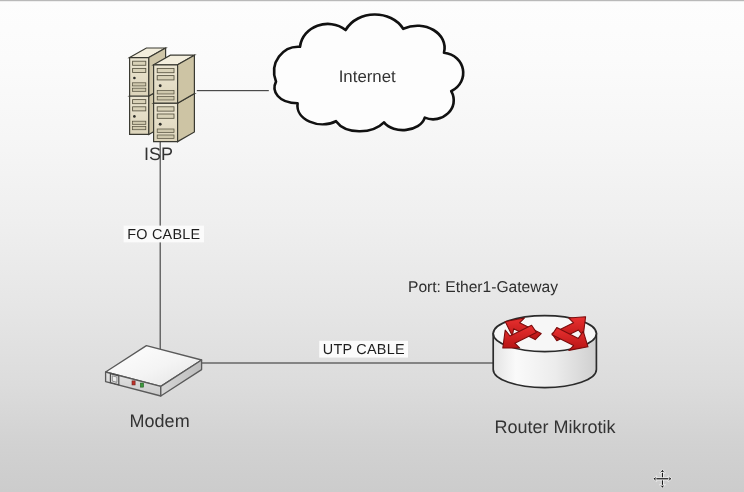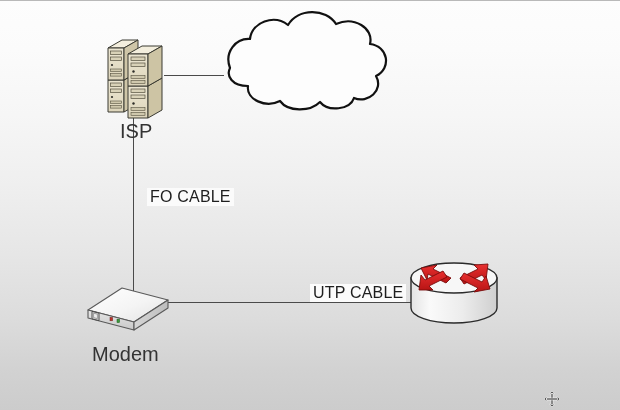--- a/index.html
+++ b/index.html
@@ -49,30 +49,29 @@
   }
 
   
   .lbl {
     position: absolute;
     color: #3a3a3a;
     white-space: nowrap;
     line-height: 1;
   }
   .lbl-node {
-    font-size: 20px;
+    font-size: 15px;
     color: #333333;
   }
   .lbl-cable {
-    font-size: 16px;
+    font-size: 12px;
     letter-spacing: 0.2px;
     color: #1e1e1e;
     background: #fbfbfb;
     padding: 1px 3px;
-    margin-left: 44px;
   }
   .lbl-port {
     font-size: 13px;
     color: #2e2e2e;
   }
   .lbl-title {
     font-size: 13.5px;
     color: #2b2b2b;
     letter-spacing: 0.3px;
   }
@@ -125,20 +124,21 @@
                C 34 16, 56 8, 70 19
                C 80 2, 108 2, 118 18
                C 136 10, 156 22, 152 38
                C 170 40, 174 62, 158 70
                C 166 84, 150 98, 136 92
                C 132 104, 110 106, 102 96
                C 92 106, 70 106, 62 95
                C 48 102, 28 94, 30 80
                C 14 80, 8 70, 12 62 Z" fill="#fdfdfd" stroke="#111111" stroke-width="2.2" stroke-linejoin="round"></path>
     </svg>
+    <div class="lbl lbl-cloud" style="left:0; top:50px; width:176px; text-align:center;">Internet</div>
   </div>
 
   <div class="node" id="isp-node">
     <svg width="64" height="84" viewBox="0 0 64 84">
       <defs>
         <linearGradient id="srvFrontG" x1="0" y1="0" x2="0" y2="1">
           <stop offset="0%" stop-color="#ece6d2"></stop>
           <stop offset="100%" stop-color="#ddd5bb"></stop>
         </linearGradient>
       </defs>
@@ -216,21 +216,21 @@
       <polygon points="50,38 84,16 84,24 50,46" fill="url(#modemSideG)" stroke="#5a5a5a" stroke-width="1.1" stroke-linejoin="round"></polygon>
 
       <polygon points="8,27.4 15,29.2 15,36.6 8,34.8" fill="#dcdcdc" stroke="#4c4c4c" stroke-width="1"></polygon>
       <polygon points="9.6,29.2 13.4,30.2 13.4,34.6 9.6,33.6" fill="#ededed" stroke="#6e6e6e" stroke-width="0.6"></polygon>
 
       <rect x="26" y="33.4" width="2.6" height="3.4" fill="#c03028" stroke="#6a2420" stroke-width="0.5"></rect>
       <rect x="33" y="35.2" width="2.6" height="3.4" fill="#3c9a3c" stroke="#1f5e1f" stroke-width="0.5"></rect>
     </svg>
   </div>
 
-  <div class="lbl lbl-node" style="left:92px; top:344px;">Modem</div>
+  <div class="lbl lbl-node" style="left:108px; top:344px;">Modem</div>
 
 
   <div class="node" id="router-node">
     <svg width="96" height="80" viewBox="0 0 96 80">
       <defs>
         <linearGradient id="cylBodyG" x1="0" y1="0" x2="1" y2="0">
           <stop offset="0%" stop-color="#e3e3e3"></stop>
           <stop offset="22%" stop-color="#fafafa"></stop>
           <stop offset="60%" stop-color="#ececec"></stop>
           <stop offset="100%" stop-color="#cfcfcf"></stop>
@@ -251,21 +251,23 @@
 
         <polygon points="82,8 80,24 76,19 58,28 54,22 72,13 68,9"></polygon>
 
         <polygon points="13,34 15,19 19,24 37,15 41,21 23,30 27,34"></polygon>
 
         <polygon points="84,33 68,36 72,32 54,23 58,17 76,26 80,20"></polygon>
       </g>
     </svg>
   </div>
 
-
+  <div class="lbl lbl-node" style="left:412px; top:349px;">Router Mikrotik</div>
+
+  <div class="lbl lbl-port" style="left:340px; top:232px;">Port: Ether1-Gateway</div>
 
   <div class="lbl lbl-cable" style="left:103px; top:188px;">FO CABLE</div>
 
   <div class="lbl lbl-cable" style="left:266px; top:284px;">UTP CABLE</div>
 
 
   <div id="cursor-glyph">
     <svg width="16" height="16" viewBox="0 0 16 16">
       <g fill="#1a1a1a" stroke="#ffffff" stroke-width="0.7">
         <polygon points="8,0 10.4,3.2 5.6,3.2"></polygon>

